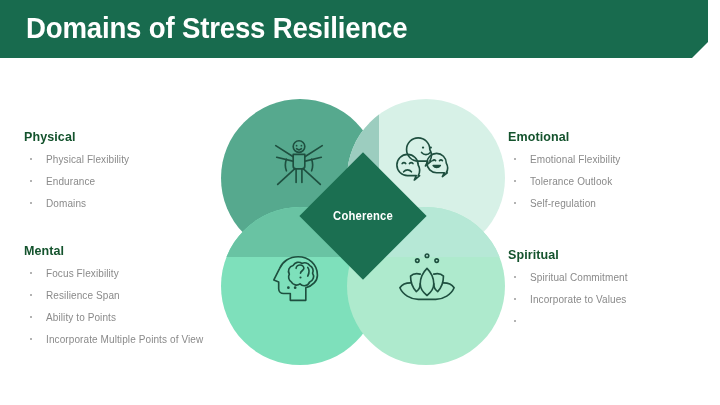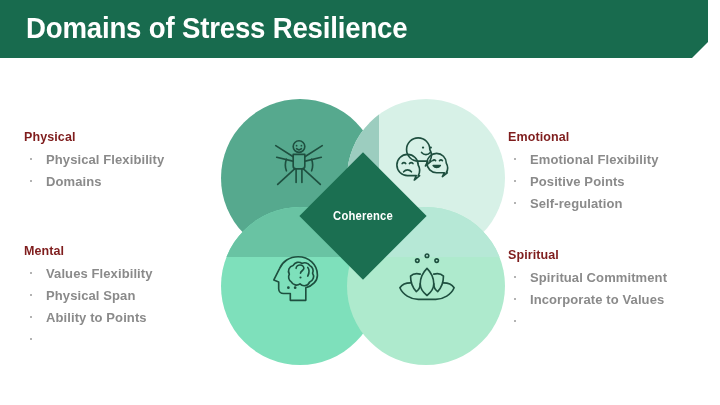--- a/index.html
+++ b/index.html
@@ -59,40 +59,39 @@
   .domain-block.right { left: 508px; }
 
   #block-physical  { top: 130px; }
   #block-mental    { top: 244px; }
   #block-emotional { top: 130px; }
   #block-spiritual { top: 248px; }
 
   .domain-heading {
     font-size: 12.5px;
     font-weight: bold;
-    color: #7f1d1d;
+    color: #14532d;
     margin: 0 0 10px 0;
     letter-spacing: 0.1px;
     line-height: 14px;
   }
   .domain-list {
     list-style: none;
     margin: 0;
     padding: 0;
   }
   .domain-list li {
     position: relative;
     padding-left: 22px;
-    font-size: 13px;
+    font-size: 10px;
     color: #8a8a8a;
     line-height: 11px;
     margin-bottom: 11px;
     white-space: nowrap;
     letter-spacing: 0.1px;
-    font-weight: bold;
   }
   .domain-list li .bullet-dot {
     position: absolute;
     left: 6px;
     top: 4px;
     width: 2.2px;
     height: 2.2px;
     background: #9a9a9a;
     border-radius: 50%;
   }
@@ -191,39 +190,40 @@
 
 <div id="slide">
 
   <div id="header-banner"></div>
   <div id="page-title">Domains of Stress Resilience</div>
 
   <div class="domain-block left" id="block-physical">
     <div class="domain-heading">Physical</div>
     <ul class="domain-list">
       <li><span class="bullet-dot"></span><span>Physical Flexibility</span></li>
+      <li><span class="bullet-dot"></span><span>Endurance</span></li>
       <li><span class="bullet-dot"></span><span>Domains</span></li>
     </ul>
   </div>
 
   <div class="domain-block left" id="block-mental">
     <div class="domain-heading">Mental</div>
     <ul class="domain-list">
-      <li><span class="bullet-dot"></span><span>Values Flexibility</span></li>
-      <li><span class="bullet-dot"></span><span>Physical Span</span></li>
+      <li><span class="bullet-dot"></span><span>Focus Flexibility</span></li>
+      <li><span class="bullet-dot"></span><span>Resilience Span</span></li>
       <li><span class="bullet-dot"></span><span>Ability to Points</span></li>
-      <li><span class="bullet-dot"></span></li>
+      <li><span class="bullet-dot"></span><span>Incorporate Multiple Points of View</span></li>
     </ul>
   </div>
 
   <div class="domain-block right" id="block-emotional">
     <div class="domain-heading">Emotional</div>
     <ul class="domain-list">
       <li><span class="bullet-dot"></span><span>Emotional Flexibility</span></li>
-      <li><span class="bullet-dot"></span><span>Positive Points</span></li>
+      <li><span class="bullet-dot"></span><span>Tolerance Outlook</span></li>
       <li><span class="bullet-dot"></span><span>Self-regulation</span></li>
     </ul>
   </div>
 
   <div class="domain-block right" id="block-spiritual">
     <div class="domain-heading">Spiritual</div>
     <ul class="domain-list">
       <li><span class="bullet-dot"></span><span>Spiritual Commitment</span></li>
       <li><span class="bullet-dot"></span><span>Incorporate to Values</span></li>
       <li><span class="bullet-dot"></span></li>

